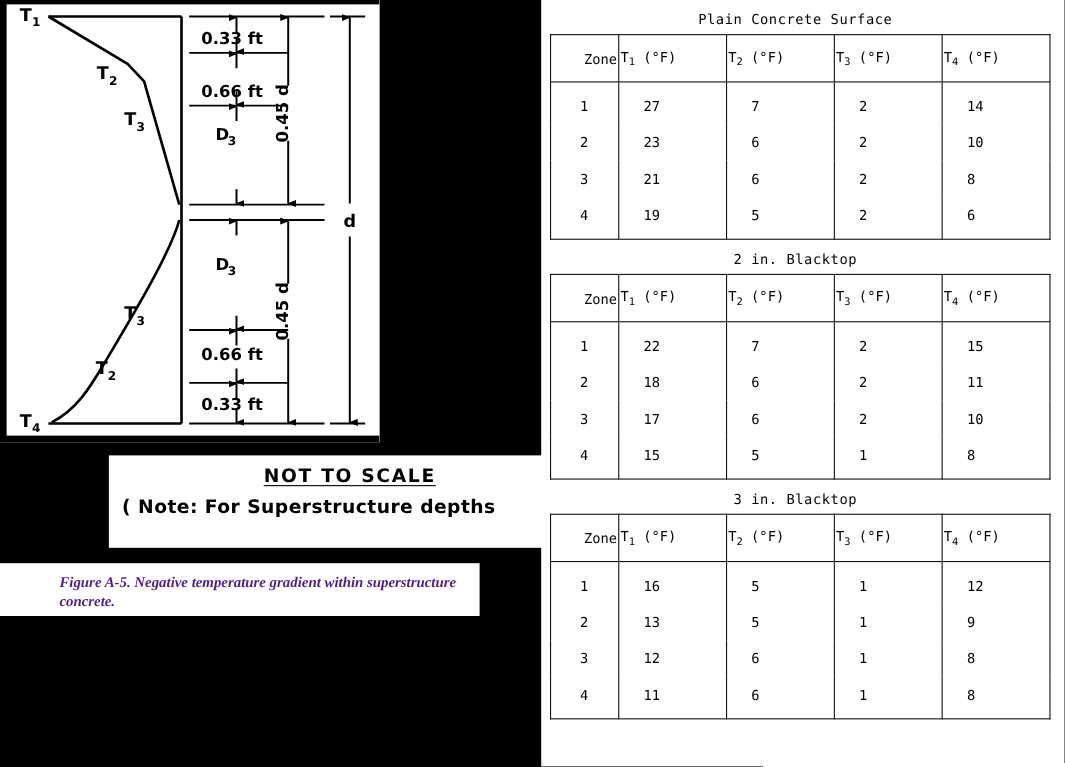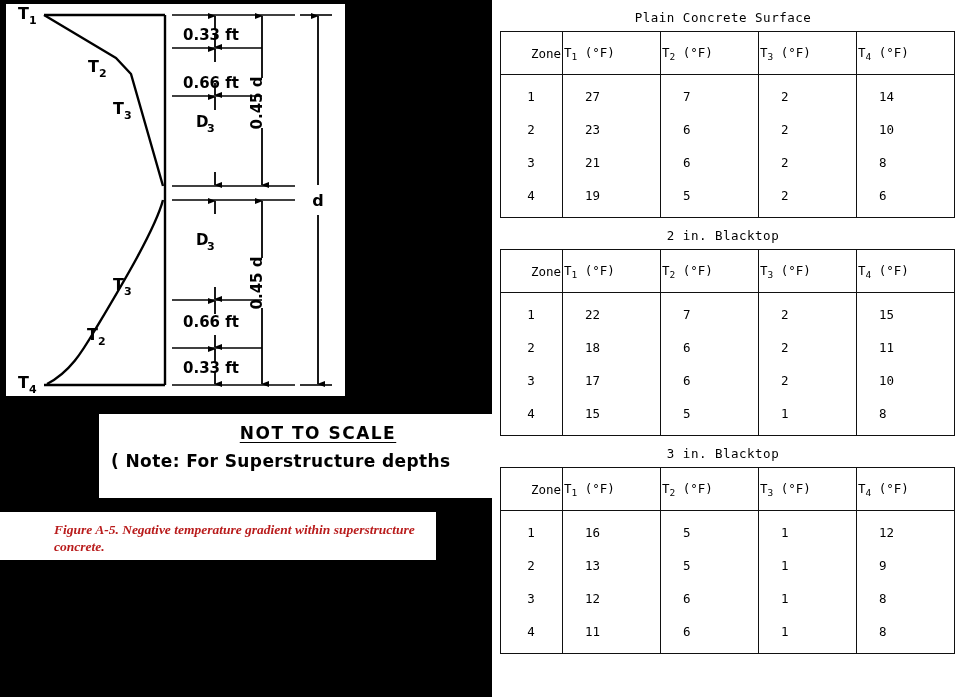--- a/index.html
+++ b/index.html
@@ -83,21 +83,21 @@
     padding-left: 150px;
     padding-top: 3px;
   }
 
   
   #caption-box {
     position: absolute;
     left: 0px; top: 512px;
     width: 436px; height: 48px;
     background: #ffffff;
-    color: #b91c1c;
+    color: #4c1d95;
   }
   #caption-text {
     font-family: "Liberation Serif", serif;
     font-style: italic;
     font-weight: 700;
     font-size: 13.5px;
     line-height: 17px;
     padding: 9px 18px 0 54px;
   }
 

